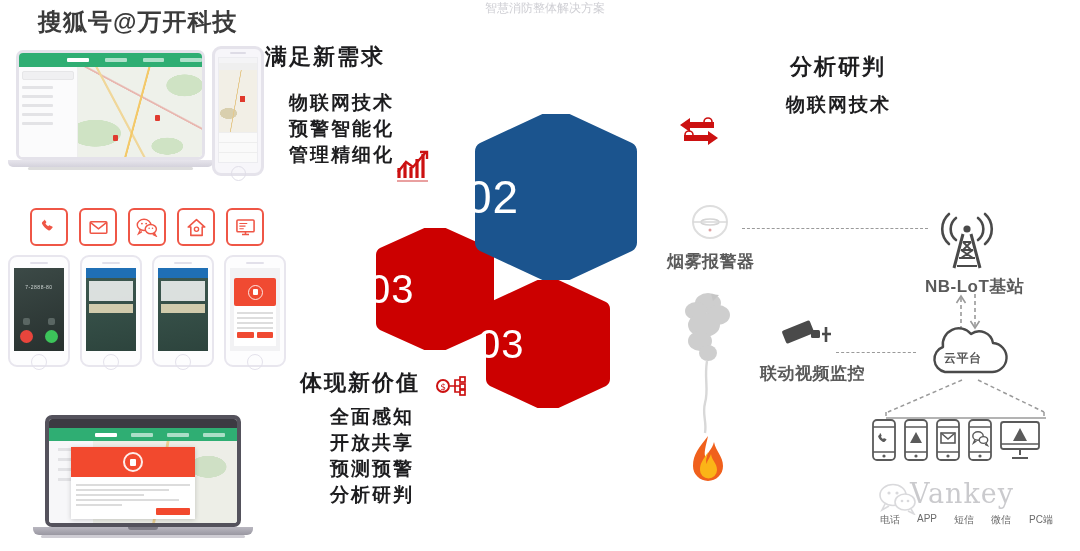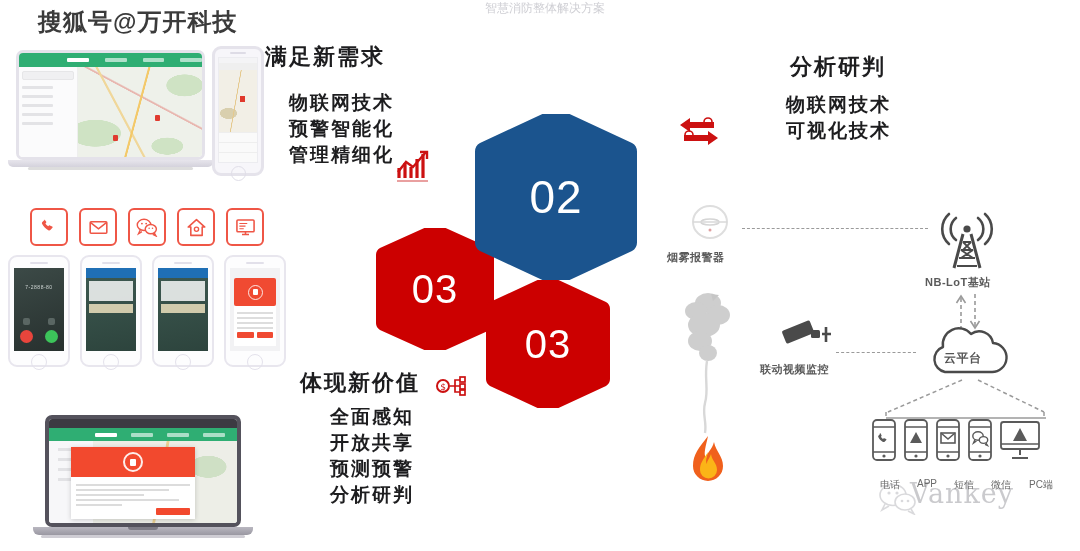--- a/index.html
+++ b/index.html
@@ -155,42 +155,42 @@
   #value-list{left:330px;top:404px;}
 
   
   #growth-icon{left:394px;top:148px;}
   #money-icon{left:436px;top:375px;}
   #exchange-icon{left:678px;top:114px;}
   #fire-icon{left:683px;top:432px;}
   #smoke-plume{left:678px;top:285px;}
 
   
-  .hex{position:absolute;display:flex;align-items:center;justify-content:center;
+  .hex{position:absolute;display:flex;align-items:center;justify-content:flex-start;
        color:#fff;font-size:40px;font-weight:400;
        font-family:"Liberation Sans",sans-serif;letter-spacing:1px;}
   .hex svg{position:absolute;left:0;top:0;}
   .hex span{position:relative;z-index:2;}
   #hex-01{left:368px;top:228px;width:134px;height:122px;}
   #hex-02{left:466px;top:114px;width:180px;height:166px;font-size:46px;}
   #hex-03{left:478px;top:280px;width:140px;height:128px;}
 
   
-  .iot-label{position:absolute;font-size:11px;color:#5a5a5a;font-weight:700;letter-spacing:.5px;white-space:nowrap;}
+  .iot-label{position:absolute;font-size:17px;color:#5a5a5a;font-weight:700;letter-spacing:.5px;white-space:nowrap;}
   #lbl-smoke{left:667px;top:250px;}
   #lbl-nblot{left:925px;top:275px;}
   #lbl-cam{left:760px;top:362px;}
   #lbl-cloud{left:944px;top:350px;font-size:12px;color:#555;}
   #icon-smoke{left:688px;top:204px;}
   #icon-tower{left:938px;top:212px;}
   #icon-camera{left:781px;top:315px;}
   #icon-cloud{left:925px;top:320px;}
   #icon-devices{left:871px;top:418px;display:flex;gap:6px;align-items:flex-end;}
   #device-labels{left:874px;top:478px;display:flex;gap:5px;font-size:10px;color:#6a6a6a;}
-  #device-labels span{width:32px;text-align:center;white-space:nowrap;}
+  #device-labels span{width:32px;text-align:center;white-space:nowrap;margin-top:35px;}
   #device-labels span:last-child{width:38px;}
   .dash-h{position:absolute;border-top:1.6px dashed #9a9a9a;}
   #dash-smoke-tower{left:742px;top:228px;width:186px;}
   #dash-cloud-cam{left:836px;top:352px;width:80px;}
 </style>
 </head>
 <body>
 
 <div class="abs" id="sohu-watermark">搜狐号@万开科技</div>
 <div class="abs" id="top-title-strip">智慧消防整体解决方案</div>
@@ -401,21 +401,20 @@
     <path d="M5 30 V20 M11 30 V15 M17 30 V19 M23 30 V11 M29 30 V6" stroke="#cc1111" stroke-width="3.2"></path>
     <path d="M4 24 L12 14 L19 19 L32 4" fill="none" stroke="#cc1111" stroke-width="2.4"></path>
     <path d="M26 4 h7 v7" fill="none" stroke="#cc1111" stroke-width="2.4"></path>
     <path d="M3 33 h31" stroke="#e9a0a0" stroke-width="2"></path>
   </svg>
 </div>
 
 <div class="abs blk-head" id="tech-head">分析研判</div>
 <div class="abs" id="tech-list">
   <div class="blk-line">物联网技术</div>
-  <div class="blk-line">可视化技术</div>
 </div>
 <div class="abs" id="exchange-icon">
   <svg width="42" height="34" viewBox="0 0 42 34">
     <path d="M38 8 H14 l0-4 -10 7 10 7 0-4 H38z" fill="#cc1111" transform="translate(-2,0)"></path>
     <path d="M4 24 H28 l0-4 10 7 -10 7 0-4 H4z" fill="#cc1111" transform="translate(2,-3)"></path>
     <circle cx="30" cy="8" r="4" fill="none" stroke="#cc1111" stroke-width="1.6"></circle>
     <circle cx="11" cy="21" r="4" fill="none" stroke="#cc1111" stroke-width="1.6"></circle>
   </svg>
 </div>
 

